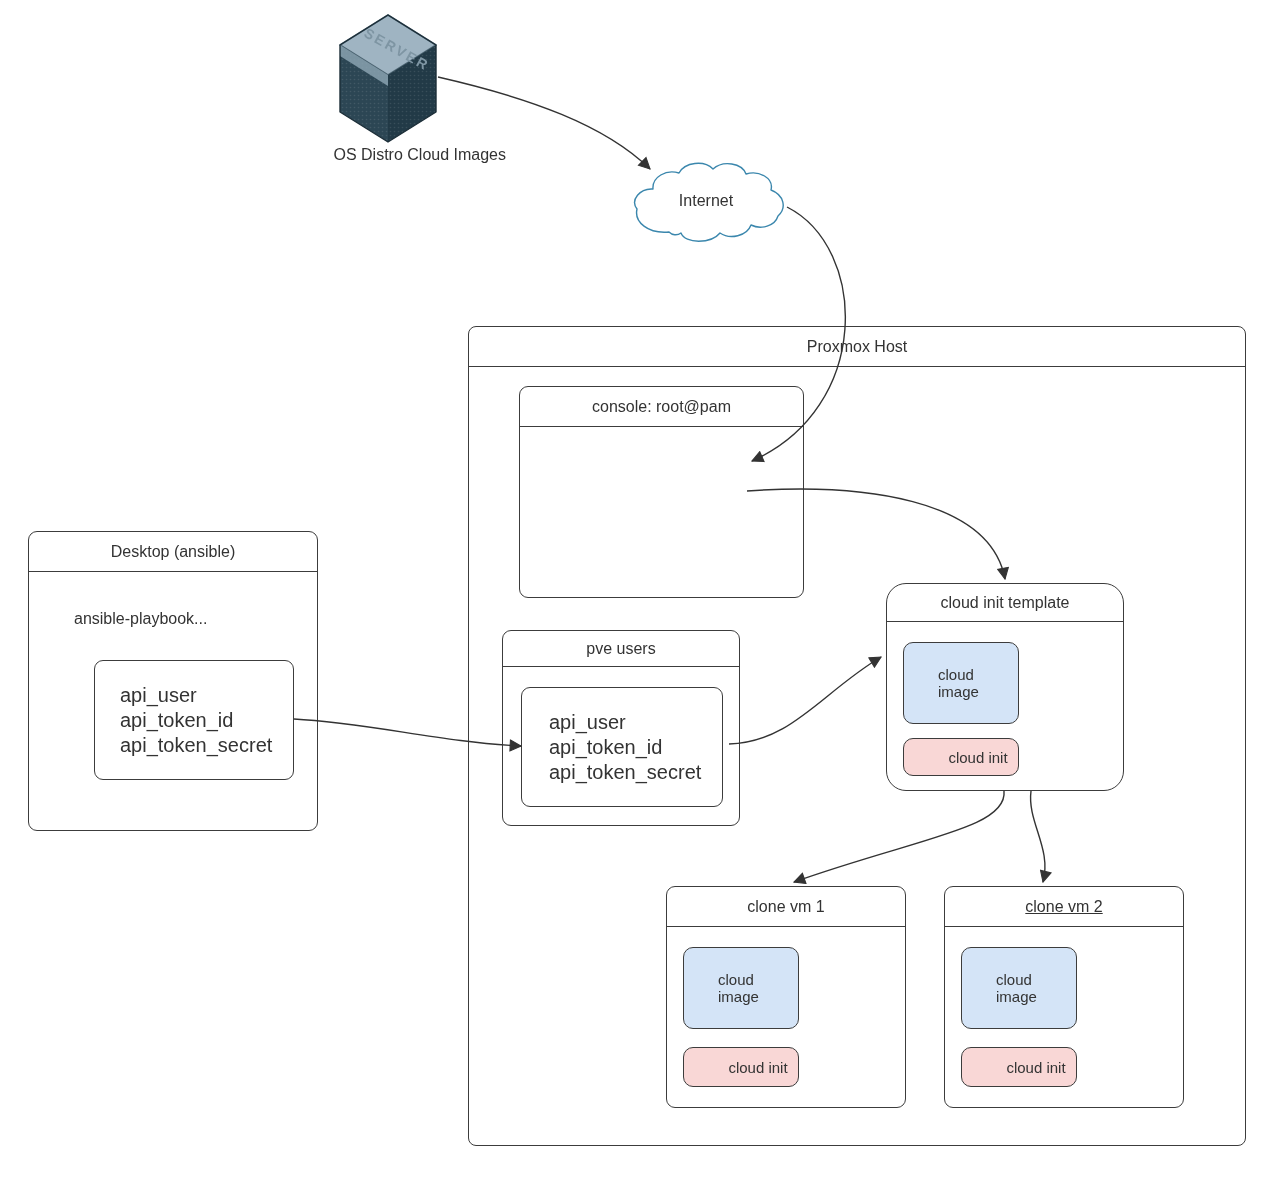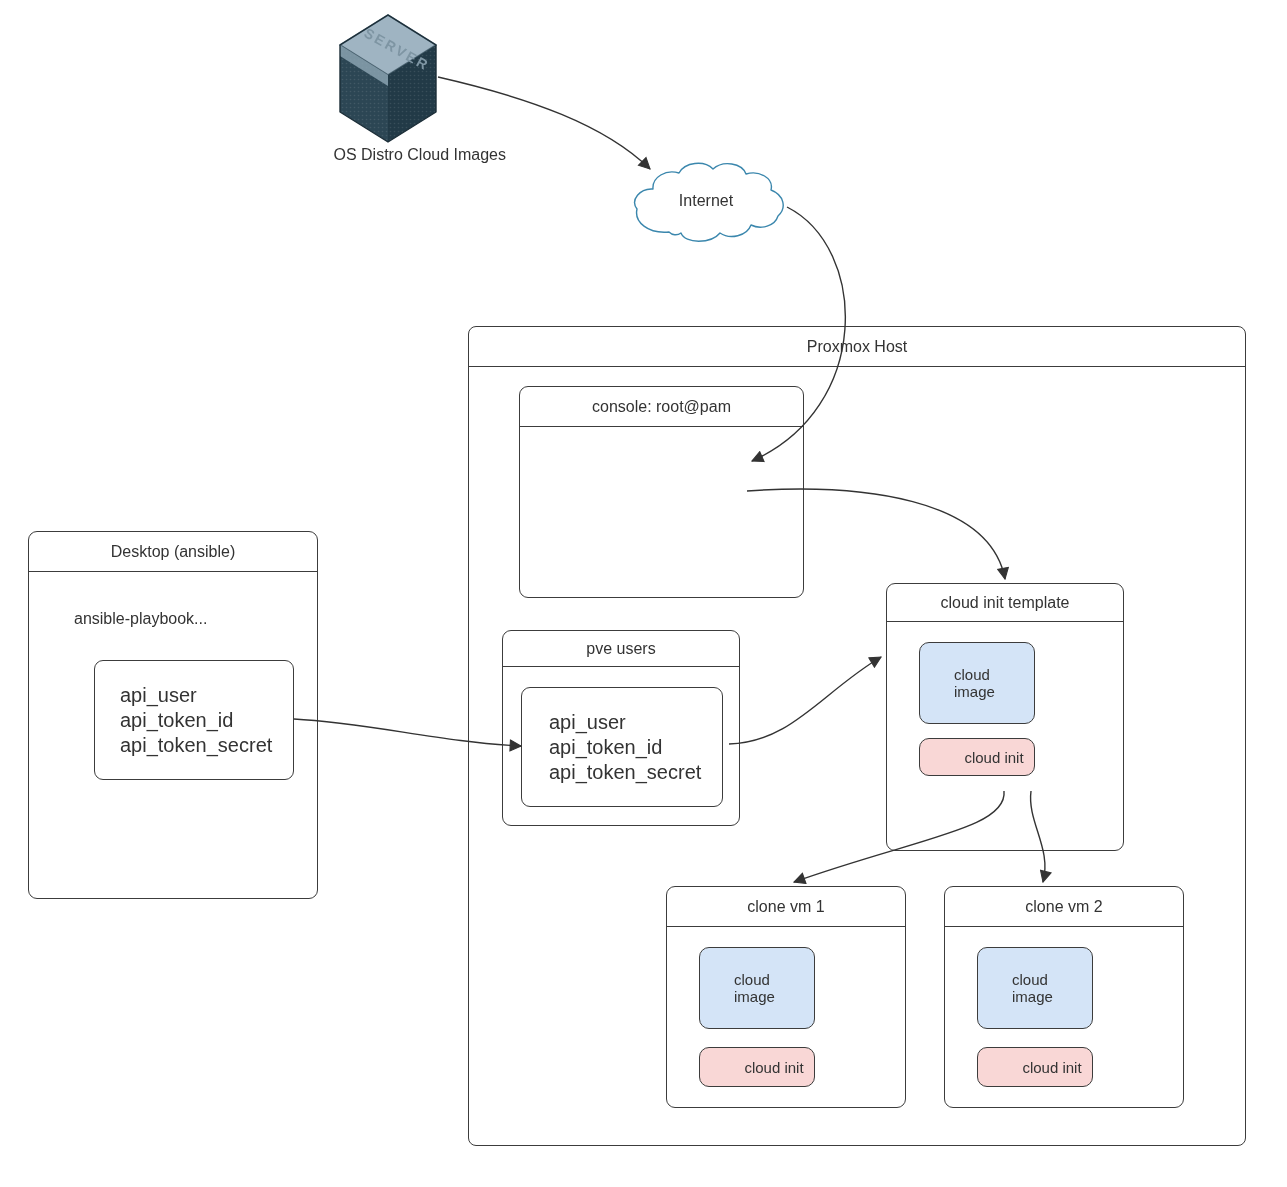--- a/index.html
+++ b/index.html
@@ -56,52 +56,52 @@
     box-sizing: border-box;
     display: flex;
     flex-direction: column;
     justify-content: center;
     font-size: 20px;
     line-height: 25px;
     background: #ffffff;
   }
   #pve-users .inner-field-box { left: 18px; top: 56px; width: 202px; height: 120px; padding-left: 27px; }
   
-  #desktop { left: 28px; top: 531px; width: 290px; height: 368px; }
+  #desktop { left: 28px; top: 531px; width: 290px; height: 300px; }
   #desktop .node-title { height: 40px; }
   #desktop .command {
     position: absolute;
     left: 45px; top: 78px;
     font-size: 16px;
   }
   #desktop .inner-field-box { left: 65px; top: 128px; width: 200px; height: 120px; padding-left: 25px; }
   
-  #template { left: 886px; top: 583px; width: 238px; height: 268px; }
+  #template { left: 886px; top: 583px; width: 238px; height: 208px; border-radius: 20px; }
   #template .node-title { height: 38px; }
   .chip {
     position: absolute;
-    left: 32px;
+    left: 16px;
     width: 116px;
     border: 1.1px solid #3c3c3c;
     border-radius: 10px;
     box-sizing: border-box;
     display: flex;
     align-items: center;
     justify-content: center;
     font-size: 15px;
     padding-left: 34px;
   }
   .chip.blue { background: #d4e4f7; }
   .chip.pink { background: #f9d7d6; }
   #template .chip.blue { top: 58px; height: 82px; }
   #template .chip.pink { top: 154px; height: 38px; }
   
   .clone-vm { top: 886px; width: 240px; height: 222px; }
   #clone-vm-1 { left: 666px; }
-  #clone-vm-2 { left: 944px; }
+  #clone-vm-2 { left: 944px; text-decoration: underline; }
   .clone-vm .node-title { height: 40px; }
   .clone-vm .chip.blue { top: 60px; height: 82px; }
   .clone-vm .chip.pink { top: 160px; height: 40px; }
   
   #os-images-label {
     position: absolute;
     left: 266px; top: 146px;
     width: 240px;
     text-align: right;
     font-size: 16px;

